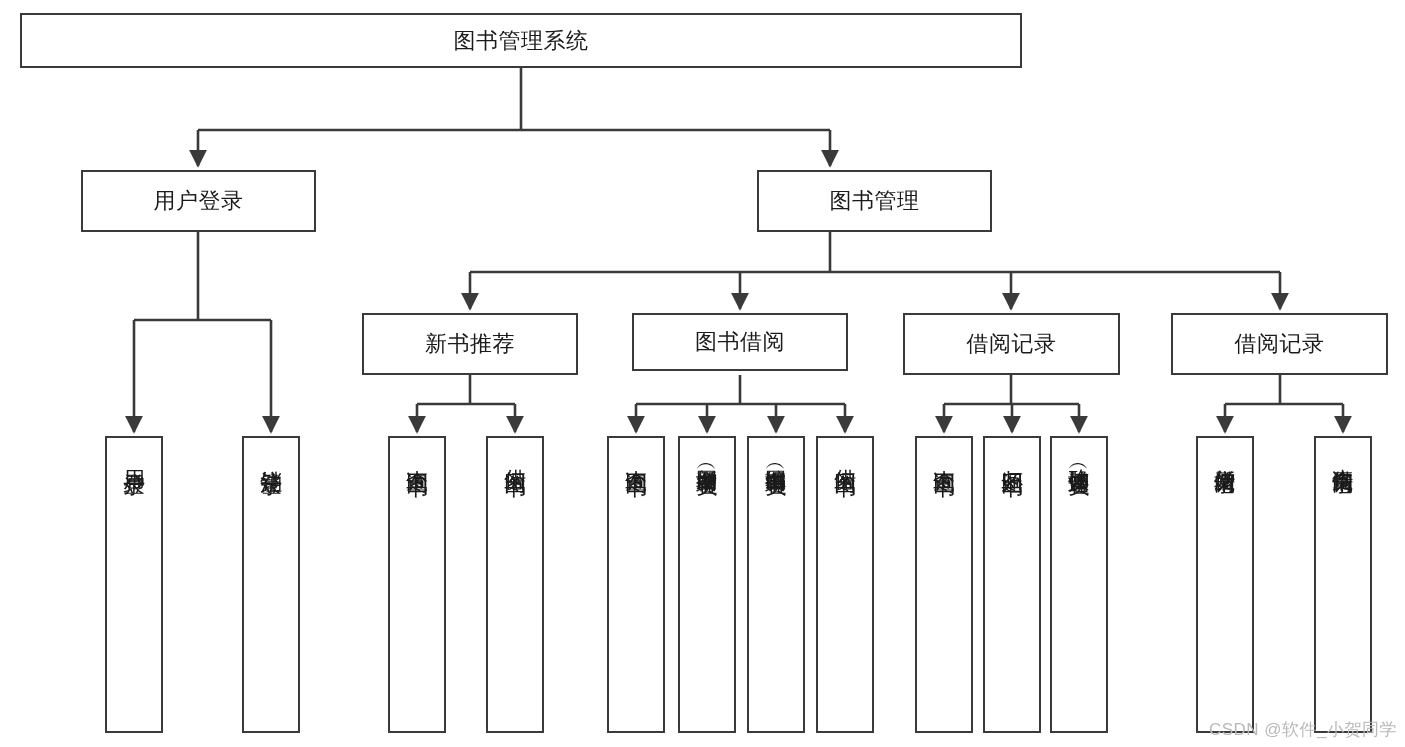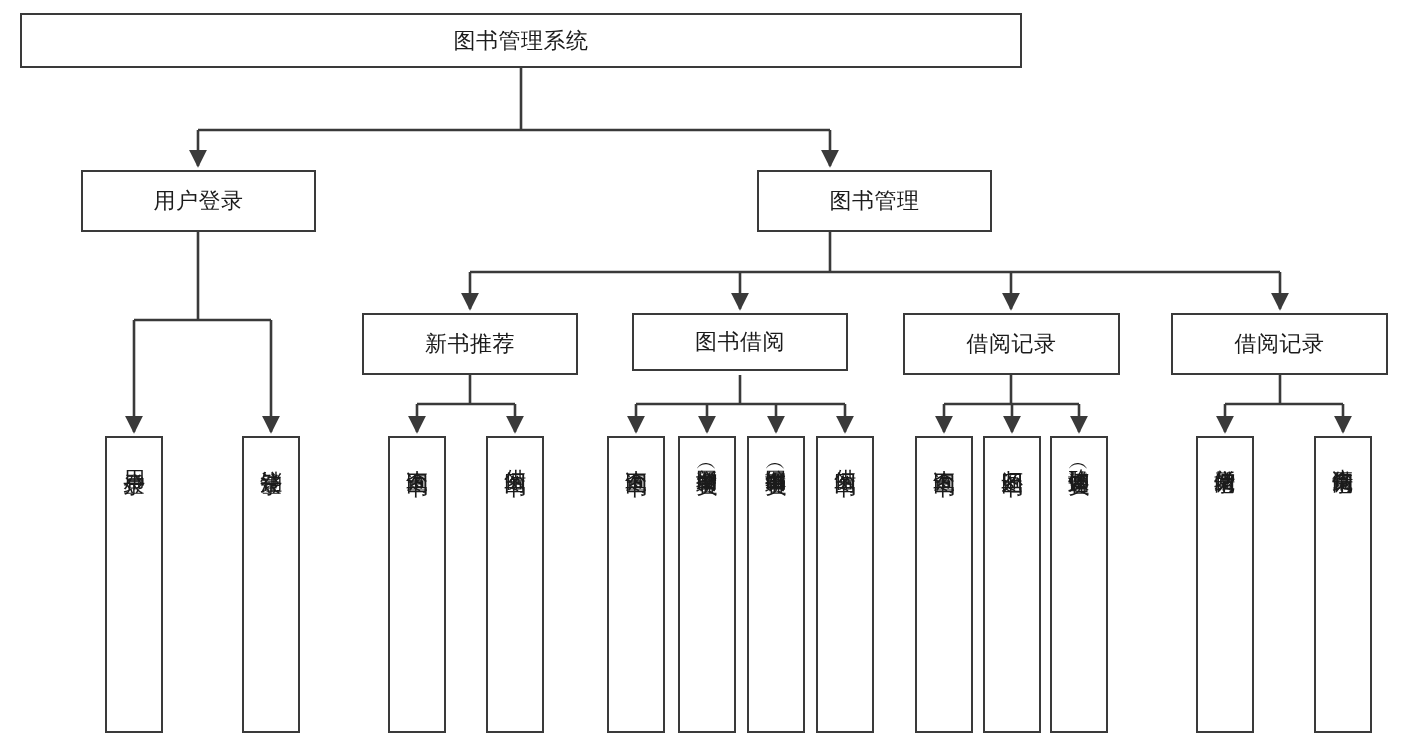--- a/index.html
+++ b/index.html
@@ -200,14 +200,15 @@
   </div>
 
   <div class="node vertical tall-text" style="left:1196px; top:436px; width:58px; height:297px;">
     <span class="node-label">新增借阅记录</span>
   </div>
 
   <div class="node vertical tall-text" style="left:1314px; top:436px; width:58px; height:297px;">
     <span class="node-label">查询借阅记录</span>
   </div>
 
+  <div id="watermark">CSDN @软件_小贺同学</div>
 
 </div>
 
 </body></html>

